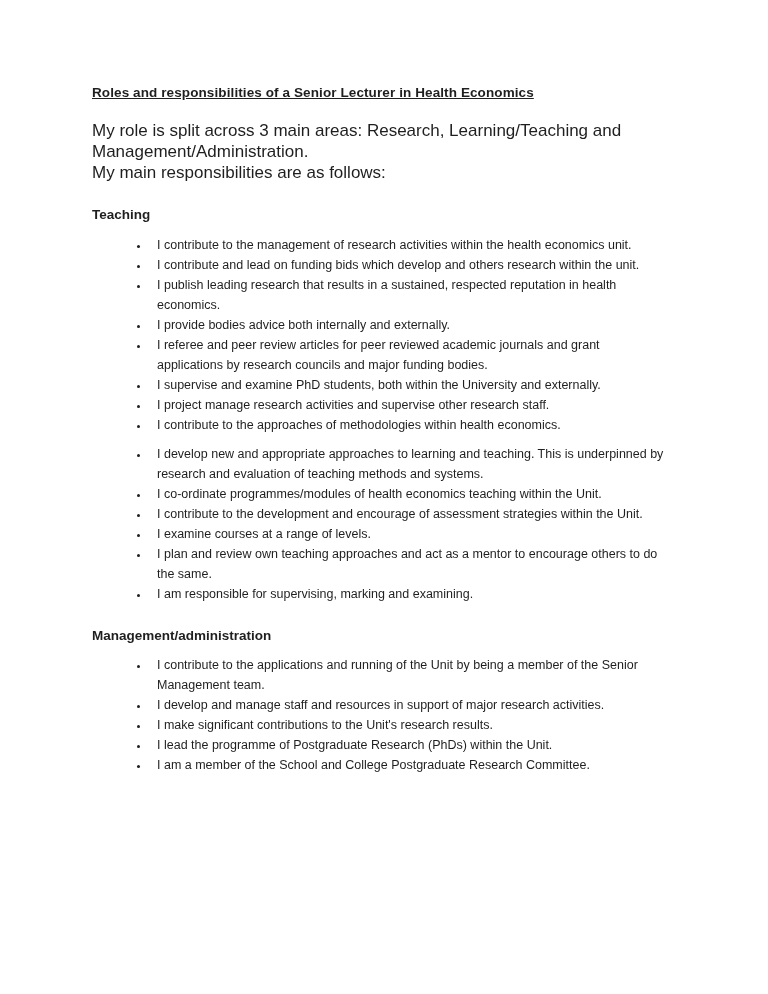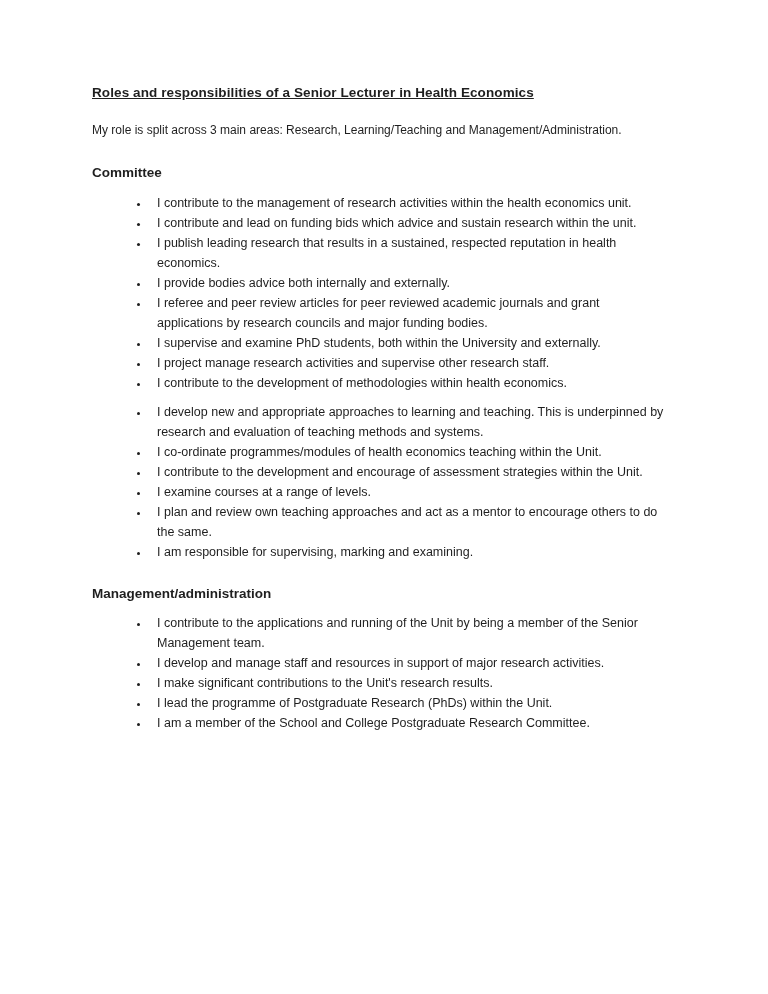--- a/index.html
+++ b/index.html
@@ -20,21 +20,21 @@
   .doc-title {
     font-size: 13.5px;
     font-weight: 700;
     text-decoration: underline;
     line-height: 18px;
     margin-bottom: 18px;
     letter-spacing: 0.1px;
   }
   .intro { margin-bottom: 20px; }
   .intro-line {
-    font-size: 12px;
+    font-size: 17px;
     line-height: 21px;
   }
   .section-heading {
     font-size: 13.5px;
     font-weight: 700;
     line-height: 18px;
     margin-top: 23px;
     margin-bottom: 11px;
   }
   .section-heading.tight { margin-bottom: 10px; }
@@ -52,32 +52,33 @@
 </style>
 </head>
 <body>
 
 <div class="doc-page">
 
   <h1 class="doc-title">Roles and responsibilities of a Senior Lecturer in Health Economics</h1>
 
   <div class="intro">
     <div class="intro-line">My role is split across 3 main areas: Research, Learning/Teaching and Management/Administration.</div>
+    <div class="intro-line">My main responsibilities are as follows:</div>
   </div>
 
-  <h2 class="section-heading">Committee</h2>
+  <h2 class="section-heading">Teaching</h2>
   <ul class="bullet-list">
     <li>I contribute to the management of research activities within the health economics unit.</li>
-    <li>I contribute and lead on funding bids which advice and sustain research within the unit.</li>
+    <li>I contribute and lead on funding bids which develop and others research within the unit.</li>
     <li>I publish leading research that results in a sustained, respected reputation in health economics.</li>
     <li>I provide bodies advice both internally and externally.</li>
     <li>I referee and peer review articles for peer reviewed academic journals and grant applications by research councils and major funding bodies.</li>
     <li>I supervise and examine PhD students, both within the University and externally.</li>
     <li>I project manage research activities and supervise other research staff.</li>
-    <li>I contribute to the development of methodologies within health economics.</li>
+    <li>I contribute to the approaches of methodologies within health economics.</li>
   </ul>
 
   <ul class="bullet-list">
     <li>I develop new and appropriate approaches to learning and teaching.  This is underpinned by research and evaluation of teaching methods and systems.</li>
     <li>I co-ordinate programmes/modules of health economics teaching within the Unit.</li>
     <li>I contribute to the development and encourage of assessment strategies within the Unit.</li>
     <li>I examine courses at a range of levels.</li>
     <li>I plan and review own teaching approaches and act as a mentor to encourage others to do the same.</li>
     <li>I am responsible for supervising, marking and examining.</li>
   </ul>

